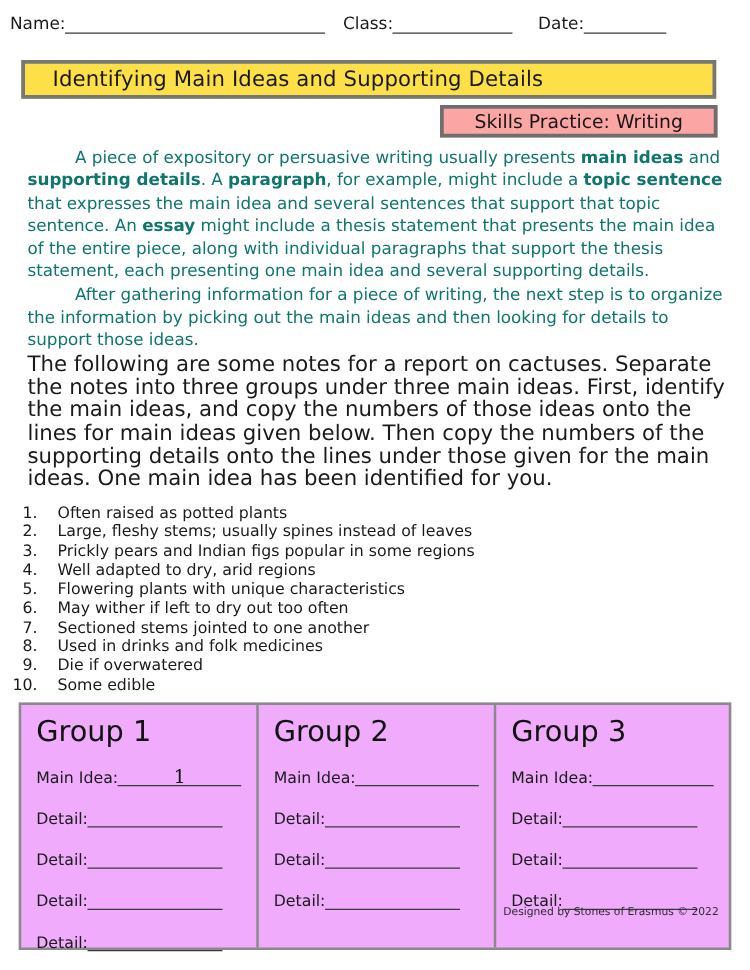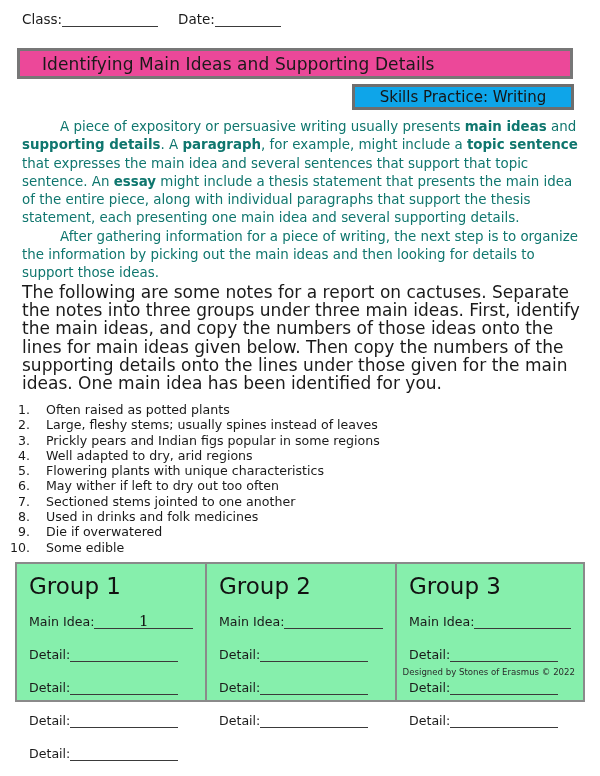--- a/index.html
+++ b/index.html
@@ -40,39 +40,39 @@
   .gap-b { width: 20px; }
 
   
   .title-box {
     position: absolute;
     left: 17px;
     top: 48px;
     width: 556px;
     height: 31px;
     box-sizing: border-box;
-    background: #ec4899;
+    background: #fde047;
     border: 3px solid #777777;
     display: flex;
     align-items: center;
   }
   .title-text {
     font-size: 17px;
     color: #1a1a1a;
     padding-left: 22px;
     letter-spacing: 0.1px;
   }
   .badge-box {
     position: absolute;
     left: 352px;
     top: 84px;
     width: 222px;
     height: 26px;
     box-sizing: border-box;
-    background: #0ea5e9;
+    background: #fca5a5;
     border: 3px solid #6e6e6e;
     display: flex;
     align-items: center;
     justify-content: center;
   }
   .badge-text {
     font-size: 15px;
     color: #161616;
   }
 
@@ -121,25 +121,25 @@
     box-sizing: border-box;
   }
   .note-text { flex: 1; }
 
   
   .group-table {
     position: absolute;
     left: 15px;
     top: 562px;
     width: 570px;
-    height: 140px;
+    height: 198px;
     box-sizing: border-box;
     border: 2px solid #8a8a8a;
     display: flex;
-    background: #86efac;
+    background: #f0abfc;
   }
   .group-col {
     box-sizing: border-box;
     padding: 7px 12px 4px 12px;
     position: relative;
   }
   .group-col.c1 { width: 190px; border-right: 2px solid #8a8a8a; }
   .group-col.c2 { width: 190px; border-right: 2px solid #8a8a8a; }
   .group-col.c3 { width: 186px; }
   .group-title {
@@ -181,20 +181,24 @@
     bottom: 23px;
     font-size: 8.6px;
     color: #2b2b2b;
     white-space: nowrap;
   }
 </style>
 </head>
 <body>
 
 <div class="idrow">
+  <div class="idfield">
+    <span class="idlabel">Name:</span>
+    <span class="idline name"></span>
+  </div>
   <div class="gap-a"></div>
   <div class="idfield">
     <span class="idlabel">Class:</span>
     <span class="idline class"></span>
   </div>
   <div class="gap-b"></div>
   <div class="idfield">
     <span class="idlabel">Date:</span>
     <span class="idline date"></span>
   </div>

